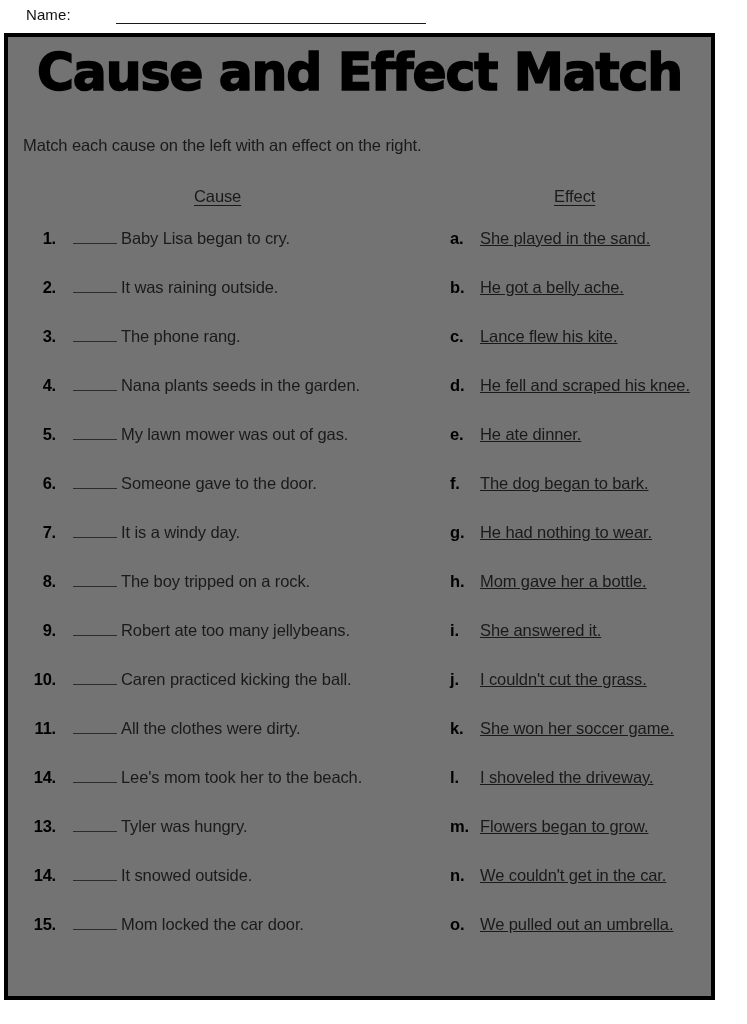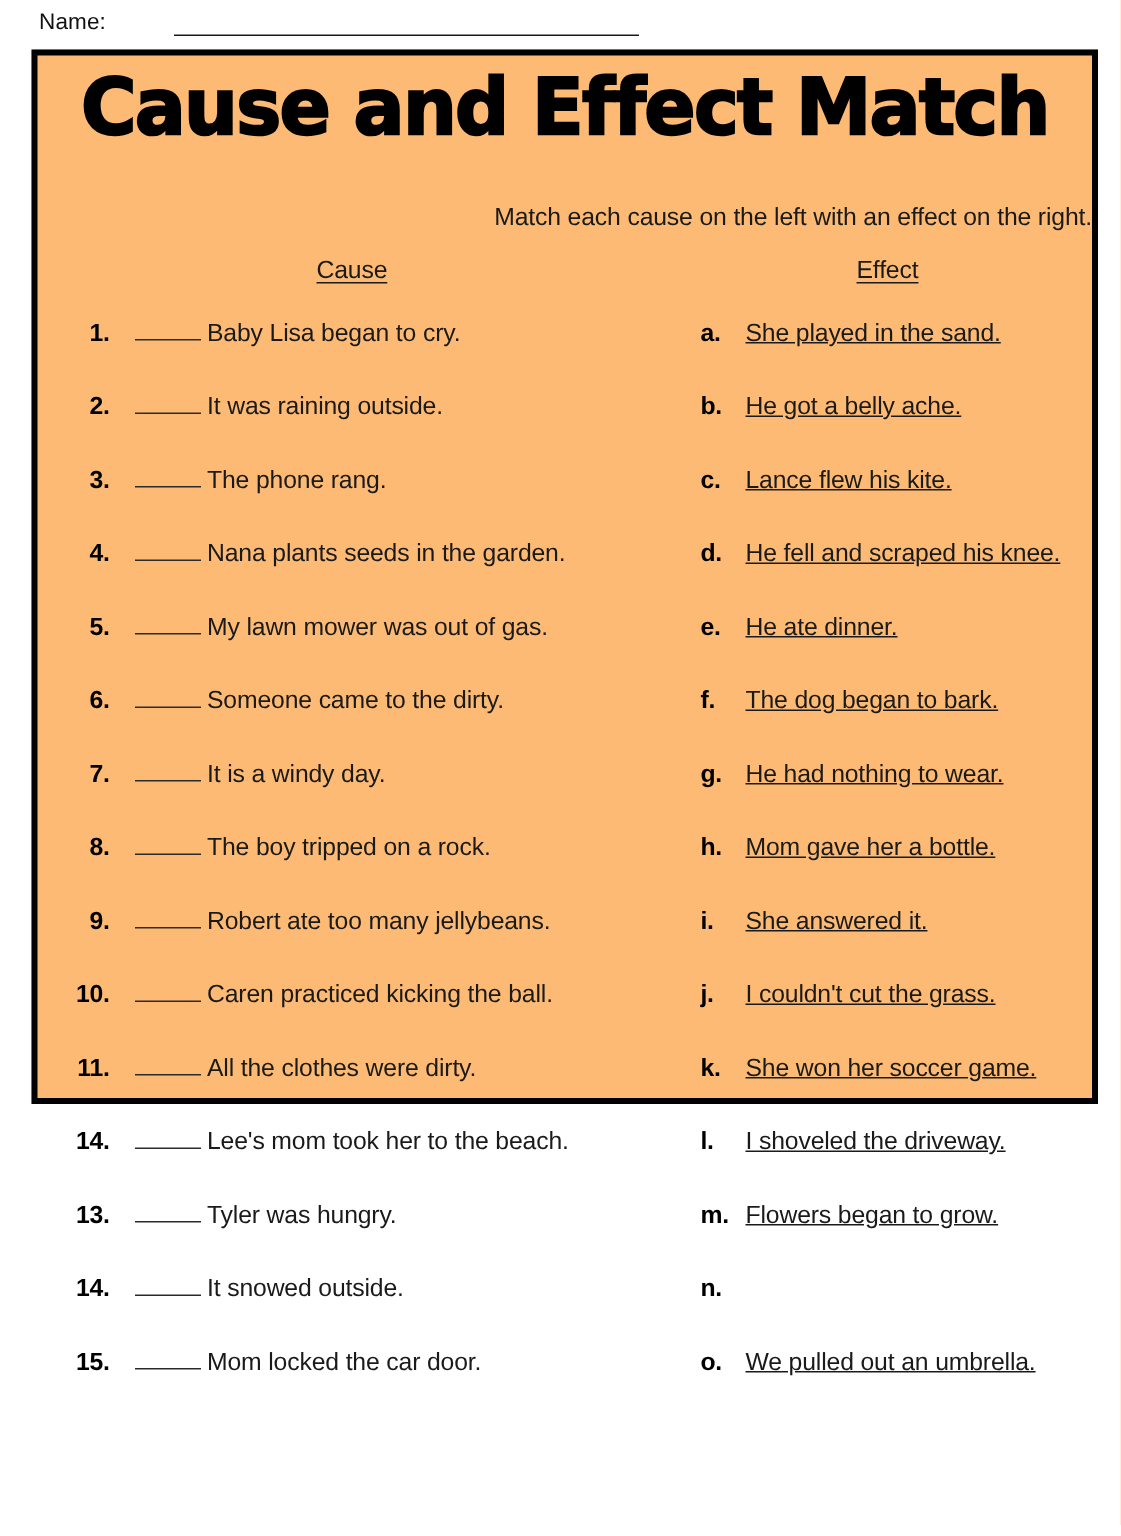--- a/index.html
+++ b/index.html
@@ -38,56 +38,55 @@
   .name-blank {
     flex: 1;
     margin-left: 8px;
     border-bottom: 1.6px solid #1a1a1a;
     height: 15px;
   }
 
   
   .sheet {
     position: absolute;
-    left: 21px;
+    left: 4px;
     top: 33px;
     width: 711px;
-    height: 703px;
+    height: 967px;
     border: 4px solid #000000;
-    background: #fdba74;
+    background: #737373;
   }
 
   
   .title {
     text-align: center;
     margin-top: 8px;
     font-family: "DejaVu Sans", sans-serif;
     font-weight: 700;
     font-size: 52px;
     line-height: 1.05;
     letter-spacing: -1.2px;
     color: #000000;
     transform: scaleX(0.97);
     -webkit-text-stroke: 1.6px #000000;
   }
 
   
   .instructions {
     margin-top: 36px;
-    margin-left: 27px;
+    margin-left: 15px;
     font-size: 16.5px;
     color: #1a1a1a;
     letter-spacing: -0.1px;
-    text-align: right;
   }
 
   
   .col-headers {
     position: relative;
-    margin-top: 16px;
+    margin-top: 32px;
     height: 26px;
   }
   .col-head {
     position: absolute;
     font-size: 16.5px;
     color: #1a1a1a;
     text-decoration: underline;
     text-underline-offset: 3px;
     letter-spacing: -0.1px;
   }
@@ -215,21 +214,21 @@
         </div>
         <div class="effect-item">
           <span class="marker">e.</span>
           <span class="item-text">He ate dinner.</span>
         </div>
       </div>
       <div class="row">
         <div class="cause-item">
           <span class="marker">6.</span>
           <span class="blank-line"></span>
-          <span class="item-text">Someone came to the dirty.</span>
+          <span class="item-text">Someone gave to the door.</span>
         </div>
         <div class="effect-item">
           <span class="marker">f.</span>
           <span class="item-text">The dog began to bark.</span>
         </div>
       </div>
       <div class="row">
         <div class="cause-item">
           <span class="marker">7.</span>
           <span class="blank-line"></span>
@@ -307,20 +306,21 @@
         </div>
       </div>
       <div class="row">
         <div class="cause-item">
           <span class="marker">14.</span>
           <span class="blank-line"></span>
           <span class="item-text">It snowed outside.</span>
         </div>
         <div class="effect-item">
           <span class="marker">n.</span>
+          <span class="item-text">We couldn't get in the car.</span>
         </div>
       </div>
       <div class="row">
         <div class="cause-item">
           <span class="marker">15.</span>
           <span class="blank-line"></span>
           <span class="item-text">Mom locked the car door.</span>
         </div>
         <div class="effect-item">
           <span class="marker">o.</span>

